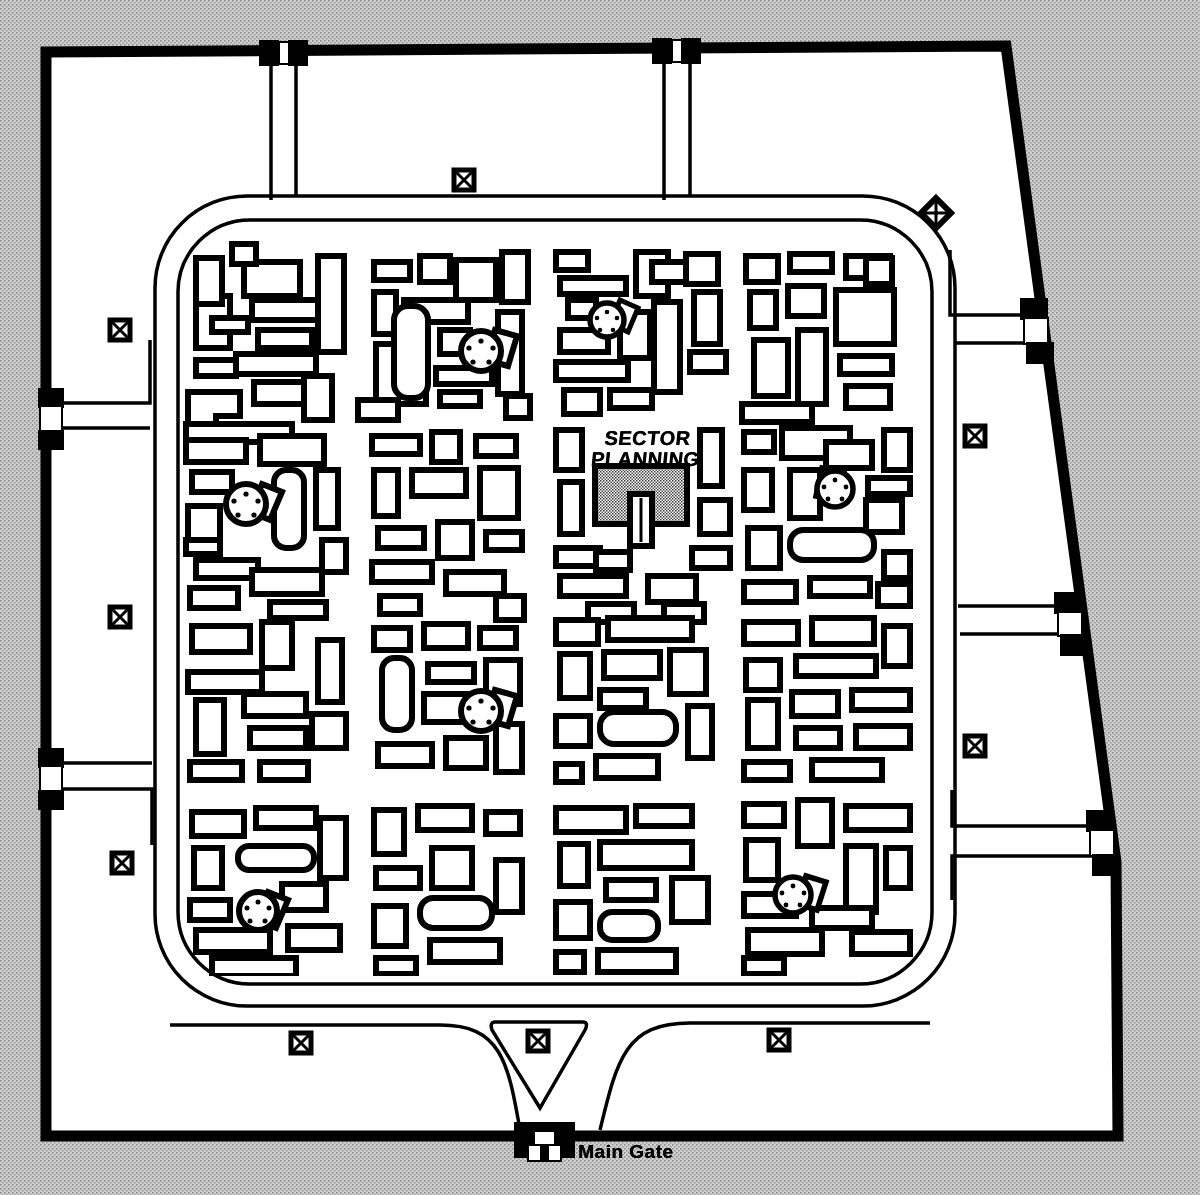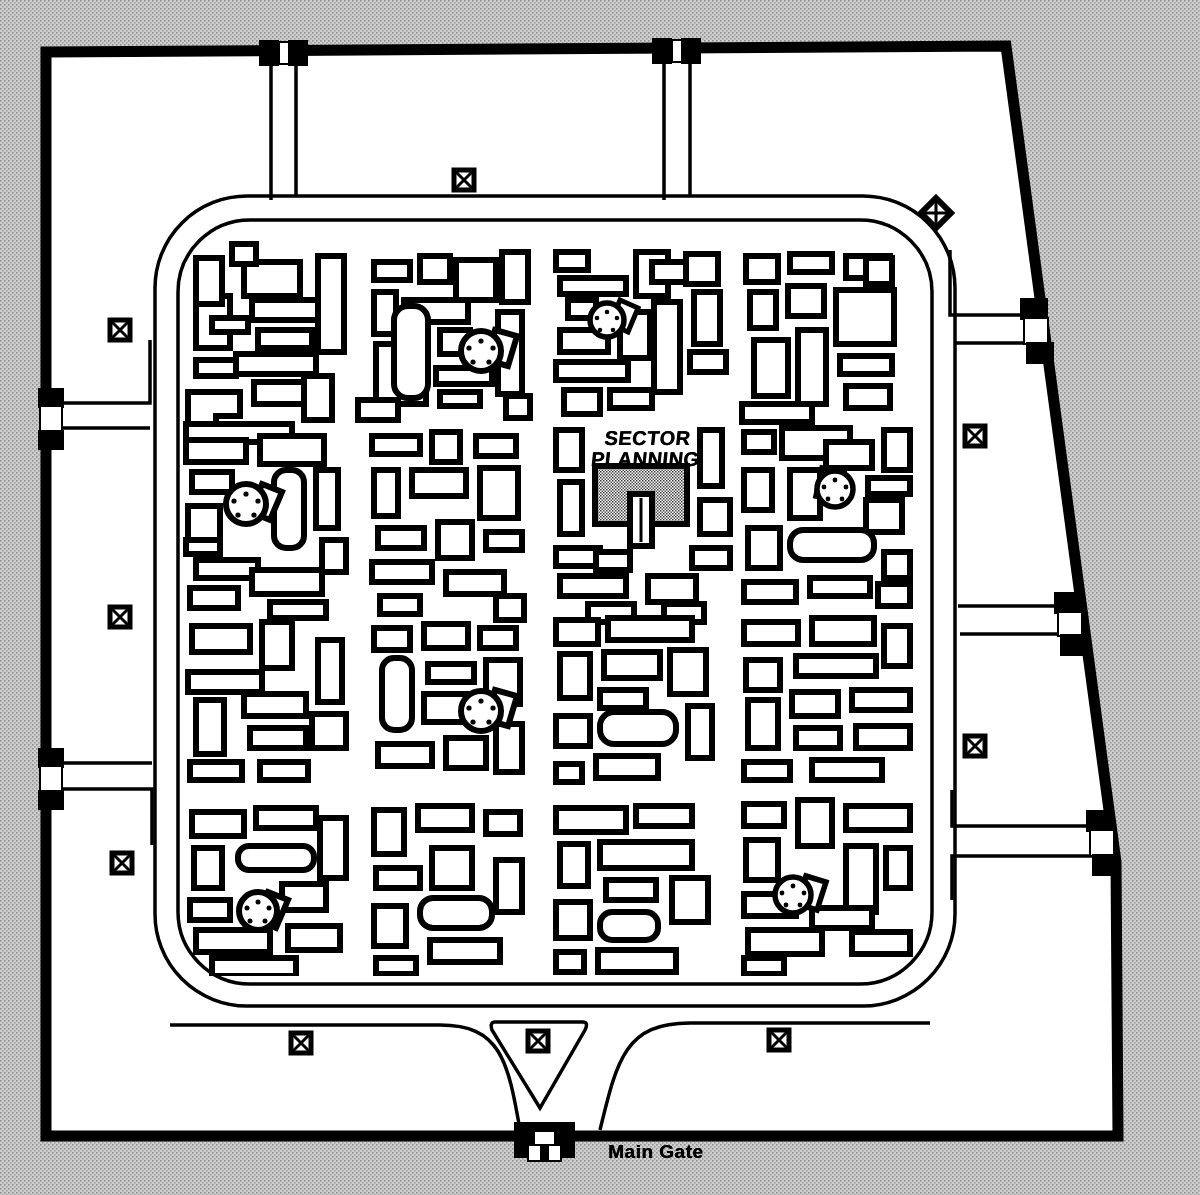--- a/index.html
+++ b/index.html
@@ -20,21 +20,21 @@
     letter-spacing:0.5px;
   }
   #sector-label{
     left:592px;top:428px;
     font-size:20px;line-height:21px;
     text-align:center;
     transform:skewX(-6deg);
     text-shadow:0.5px 0 0 #000;
   }
   #main-gate-label{
-    left:608px;top:1141px;
+    left:578px;top:1141px;
     font-size:19px;
     text-shadow:0.5px 0 0 #000;
   }
 </style>
 </head>
 <body>
 
 <div id="map-root">
 
   <svg id="map-svg" viewBox="0 0 1200 1195">

